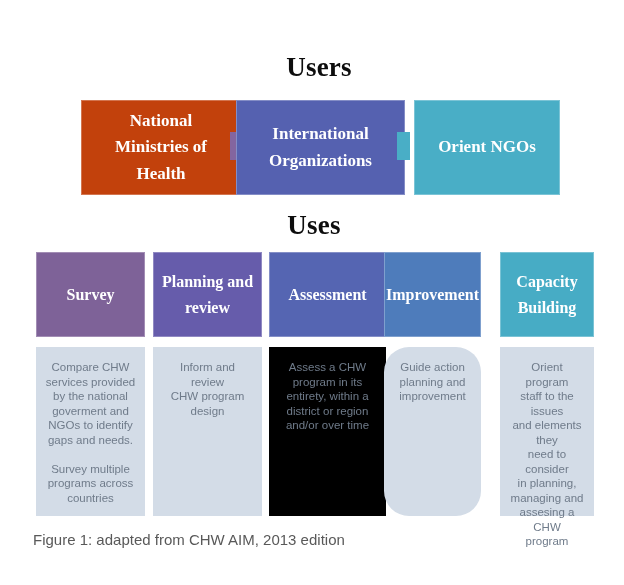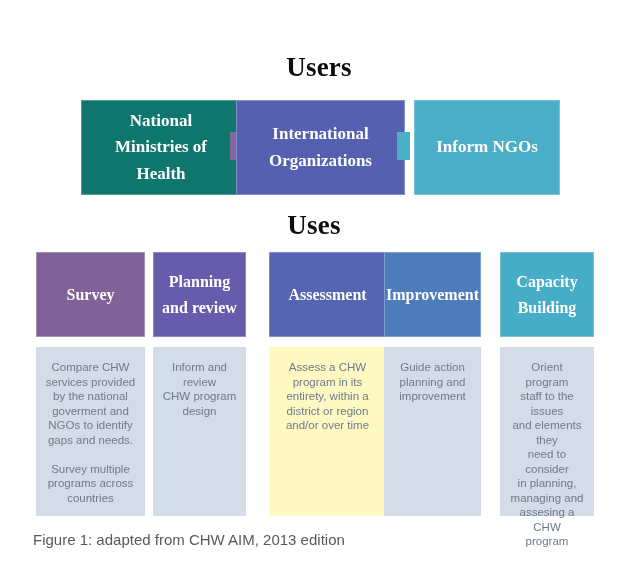--- a/index.html
+++ b/index.html
@@ -44,46 +44,46 @@
     white-space:pre-line;
   }
   .caption{
     position:absolute;
     left:33px;top:531px;
     font-size:15px;
     color:#595959;
   }
   
   .col-0{left:36px;width:109px;}
-  .col-1{left:153px;width:93px;}
+  .col-1{left:153px;width:109px;}
   .col-2{left:269px;width:117px;}
   .col-3{left:384px;width:97px;}
   .col-4{left:500px;width:94px;}
 </style>
 </head>
 <body>
 
 <div class="canvas">
 
   <div class="section-title users-title">Users</div>
 
-  <div class="color-box user-box" style="left: 81px; width: 160px; background-color: #0f766e;">
+  <div class="color-box user-box" style="left: 81px; width: 160px; background-color: #c2410c;">
     <span>National Ministries of Health</span>
   </div>
 
   <div class="connector" style="left: 230px; width: 13px; background-color: rgb(132, 101, 159);"></div>
 
   <div class="color-box user-box" style="left: 236px; width: 169px; background-color: rgb(85, 97, 176);">
     <span>International Organizations</span>
   </div>
 
   <div class="connector" style="left: 397px; width: 13px; background-color: rgb(73, 174, 198);"></div>
 
   <div class="color-box user-box" style="left: 414px; width: 146px; background-color: rgb(73, 174, 198);">
-    <span>Inform NGOs</span>
+    <span>Orient NGOs</span>
   </div>
 
   <div class="section-title uses-title">Uses</div>
 
   <div class="color-box use-head col-0" style="background-color: rgb(126, 98, 152);">
     <span>Survey</span>
   </div>
   <div class="color-box use-head col-1" style="background-color: rgb(102, 92, 171);">
     <span>Planning and review</span>
   </div>
@@ -103,26 +103,26 @@
 goverment and
 NGOs to identify
 gaps and needs.
 
 Survey multiple
 programs across
 countries</div>
   <div class="use-desc col-1" style="background-color: rgb(211, 220, 231); color: rgb(111, 123, 138);">Inform and review
 CHW program
 design</div>
-  <div class="use-desc col-2" style="background-color: #fef9c3; color: rgb(111, 123, 138);">Assess a CHW
+  <div class="use-desc col-2" style="background-color: #000000; color: rgb(111, 123, 138);">Assess a CHW
 program in its
 entirety, within a
 district or region
 and/or over time</div>
-  <div class="use-desc col-3" style="background-color: rgb(211, 220, 231); color: rgb(111, 123, 138);">Guide action
+  <div class="use-desc col-3" style="background-color: rgb(211, 220, 231); color: rgb(111, 123, 138); border-radius: 25px;">Guide action
 planning and
 improvement</div>
   <div class="use-desc col-4" style="background-color: rgb(211, 220, 231); color: rgb(111, 123, 138);">Orient program
 staff to the issues
 and elements they
 need to consider
 in planning,
 managing and
 assesing a CHW
 program</div>

